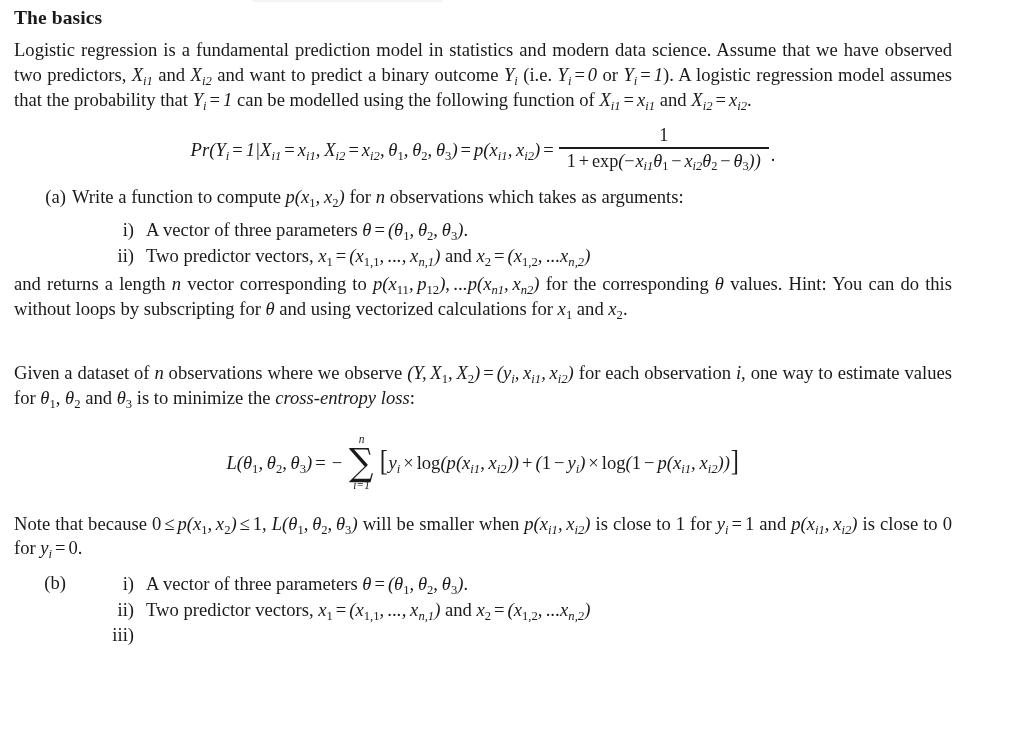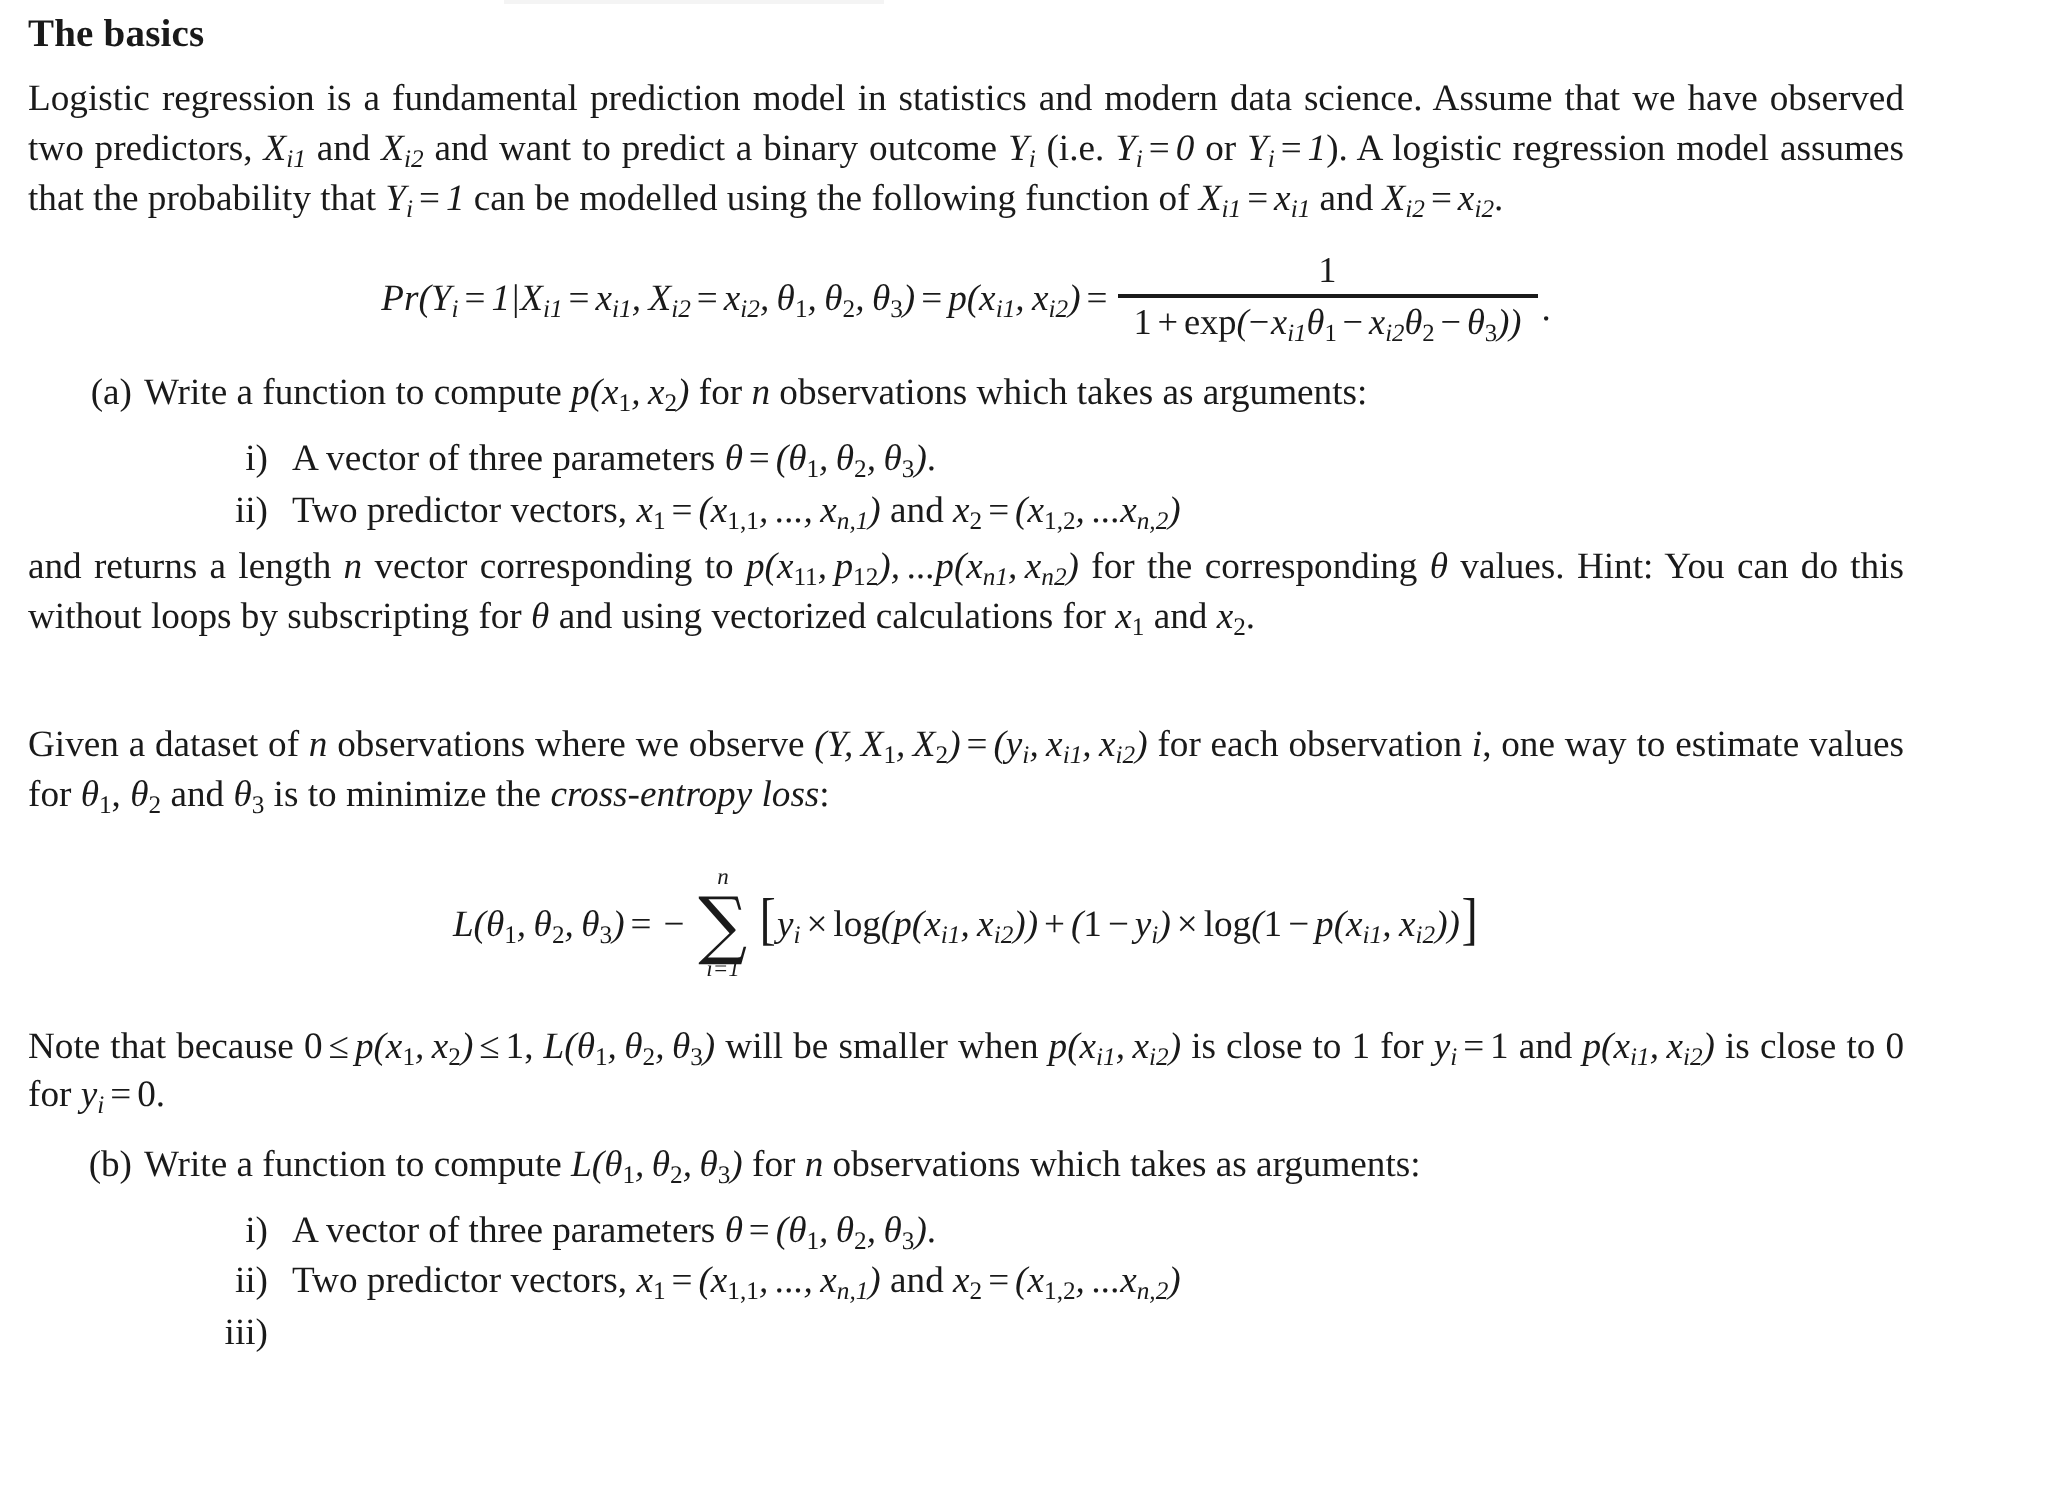--- a/index.html
+++ b/index.html
@@ -247,21 +247,20 @@
           </span>
           <span class="m"><span class="bigbracket">[</span>y<sub>i</sub><span class="op">×</span><span class="opn">log</span>(p(x<sub>i1</sub>, x<sub>i2</sub>))<span class="op">+</span>(<span class="up">1</span><span class="op">−</span>y<sub>i</sub>)<span class="op">×</span><span class="opn">log</span>(<span class="up">1</span><span class="op">−</span>p(x<sub>i1</sub>, x<sub>i2</sub>))<span class="bigbracket">]</span></span>
       </span>
     </div>
 
     <p class="para">Note that because <span class="m"><span class="up">0</span><span class="op">≤</span>p(x<sub class="n">1</sub>, x<sub class="n">2</sub>)<span class="op">≤</span><span class="up">1</span></span>, <span class="m">L(θ<sub class="n">1</sub>, θ<sub class="n">2</sub>, θ<sub class="n">3</sub>)</span> will be smaller when <span class="m">p(x<sub>i1</sub>, x<sub>i2</sub>)</span> is close to 1 for <span class="m">y<sub>i</sub><span class="op">=</span><span class="up">1</span></span> and <span class="m">p(x<sub>i1</sub>, x<sub>i2</sub>)</span> is close to 0 for <span class="m">y<sub>i</sub><span class="op">=</span><span class="up">0</span></span>.</p>
 
     <ul class="enum-a">
       <li>
         <span class="lbl">(b)</span>
-        <span>Write a function to compute <span class="m">L(θ<sub class="n">1</sub>, θ<sub class="n">2</sub>, θ<sub class="n">3</sub>)</span> for <span class="m">n</span> observations which takes as arguments:</span>
 
         <ul class="enum-i nested">
           <li>
             <span class="lbl">i)</span>
             <span>A vector of three parameters <span class="m">θ<span class="op">=</span>(θ<sub class="n">1</sub>, θ<sub class="n">2</sub>, θ<sub class="n">3</sub>)</span>.</span>
           </li>
           <li>
             <span class="lbl">ii)</span>
             <span>Two predictor vectors, <span class="m">x<sub class="n">1</sub><span class="op">=</span>(x<sub class="n">1,1</sub>, ..., x<sub>n<span class="n">,1</span></sub>)</span> and <span class="m">x<sub class="n">2</sub><span class="op">=</span>(x<sub class="n">1,2</sub>, ...x<sub>n<span class="n">,2</span></sub>)</span></span>
           </li>

